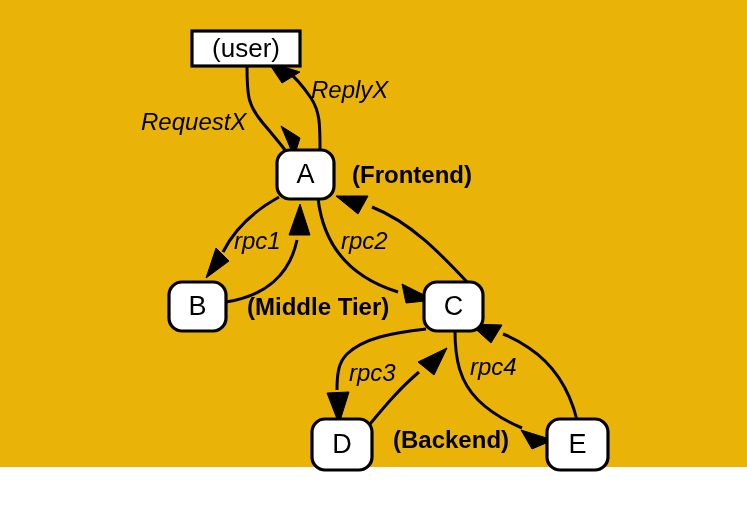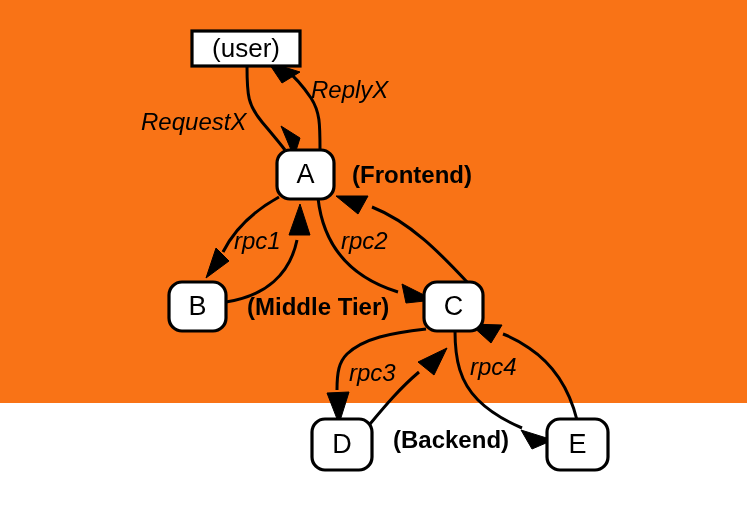--- a/index.html
+++ b/index.html
@@ -9,22 +9,22 @@
   }
   body {
     width: 747px;
     height: 519px;
     font-family: "Liberation Sans", sans-serif;
     overflow: hidden;
   }
   #diagram-root {
     position: relative;
     width: 747px;
-    height: 403px;
-    background: #f97316;
+    height: 467px;
+    background: #eab308;
   }
   #diagram-svg {
     position: absolute;
     left: 0;
     top: 0;
     width: 747px;
     height: 519px;
   }
   .node-shape {
     fill: #ffffff;

